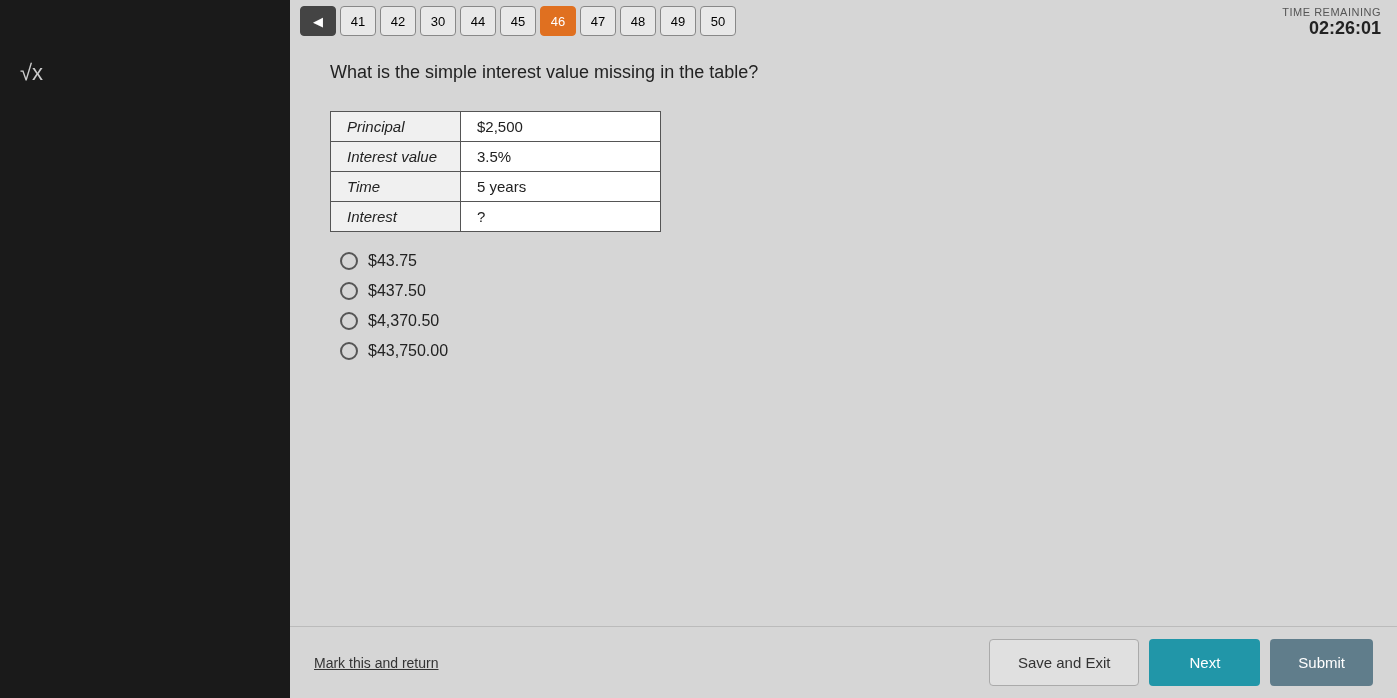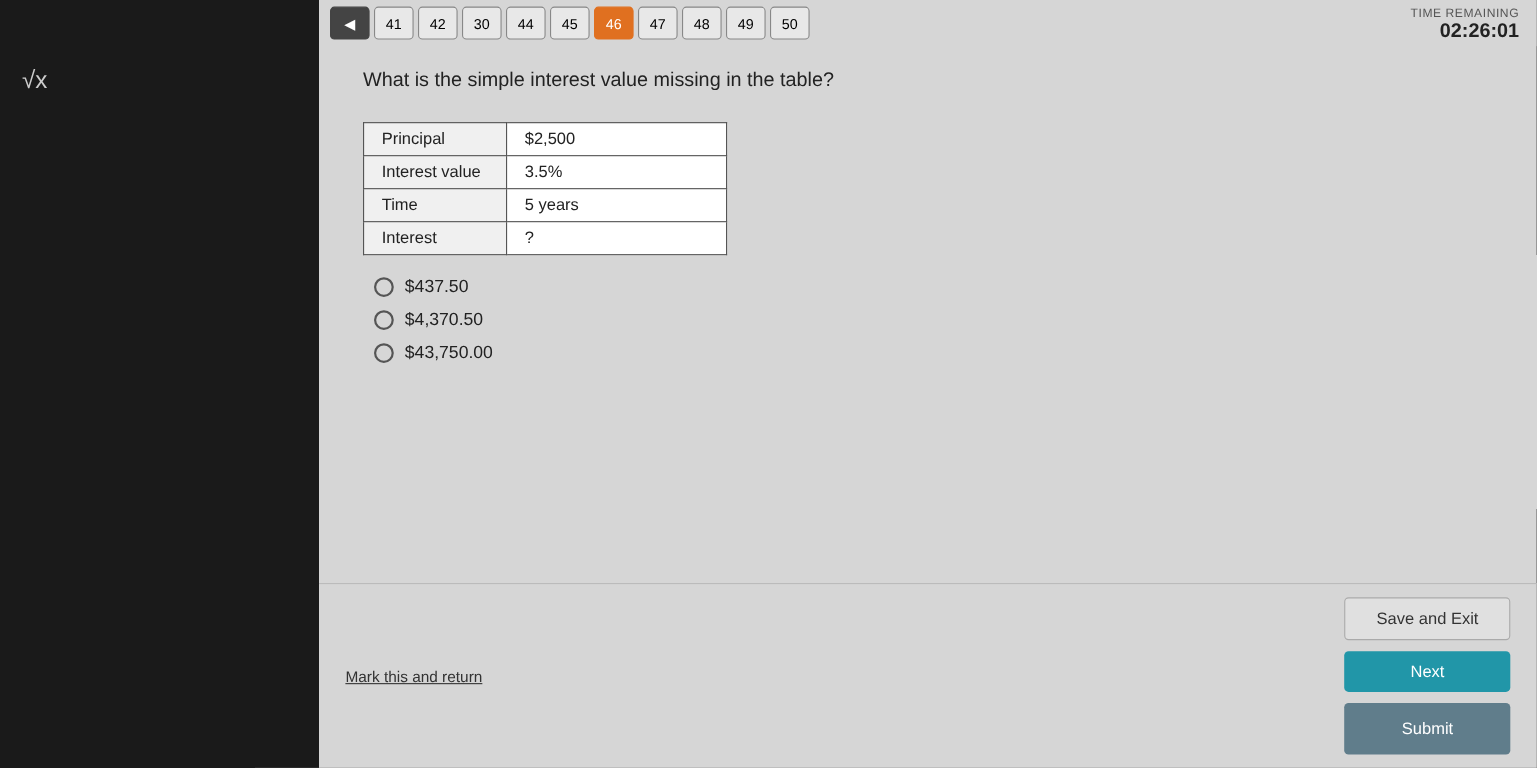--- a/index.html
+++ b/index.html
@@ -118,20 +118,21 @@
       padding: 6px 16px;
       font-size: 15px;
       color: #222;
       min-width: 120px;
     }
 
     .interest-table td:first-child {
       background: #f0f0f0;
       font-weight: normal;
       min-width: 130px;
+      font-style: italic;
     }
 
     .interest-table td:last-child {
       background: white;
       min-width: 200px;
     }
 
     
     .options {
       display: flex;
@@ -172,35 +173,34 @@
     .mark-return {
       font-size: 14px;
       color: #333;
       text-decoration: underline;
       cursor: pointer;
     }
 
     .bottom-buttons {
       display: flex;
       gap: 10px;
-      flex-direction: column;
     }
 
     .btn-save {
       padding: 10px 28px;
       background: #e0e0e0;
       border: 1px solid #aaa;
       border-radius: 4px;
       font-size: 15px;
       color: #333;
       cursor: pointer;
     }
 
     .btn-next {
-      padding: 10px 20px;
+      padding: 10px 40px;
       background: #2196a8;
       border: none;
       border-radius: 4px;
       font-size: 15px;
       color: white;
       cursor: pointer;
     }
 
     .btn-submit {
       padding: 15px 28px;
@@ -261,20 +261,24 @@
       <tr>
         <td>Interest</td>
         <td>?</td>
       </tr>
     </tbody>
       </table>
 
     <div class="options">
       <label class="option">
         <div class="option-radio"></div>
+        <span>$43.75</span>
+      </label>
+      <label class="option">
+        <div class="option-radio"></div>
         <span>$437.50</span>
       </label>
       <label class="option">
         <div class="option-radio"></div>
         <span>$4,370.50</span>
       </label>
       <label class="option">
         <div class="option-radio"></div>
         <span>$43,750.00</span>
       </label>

